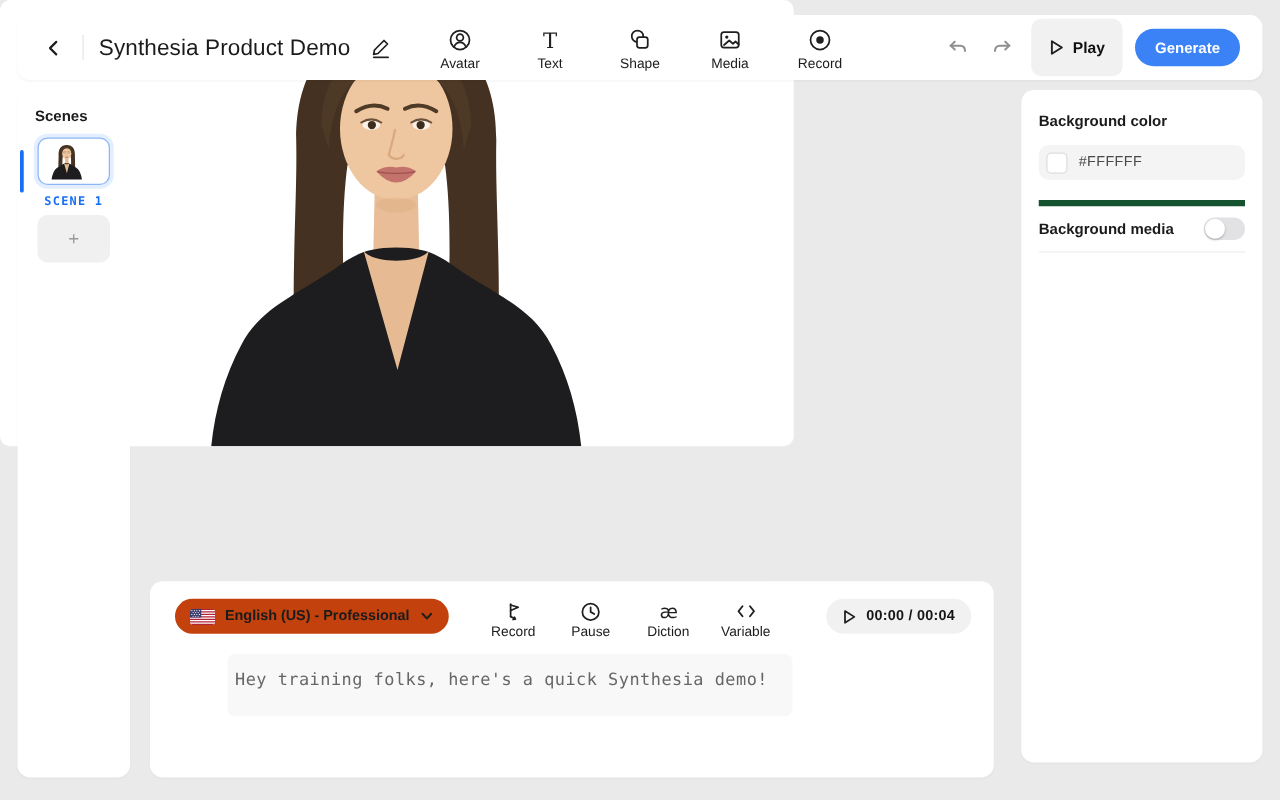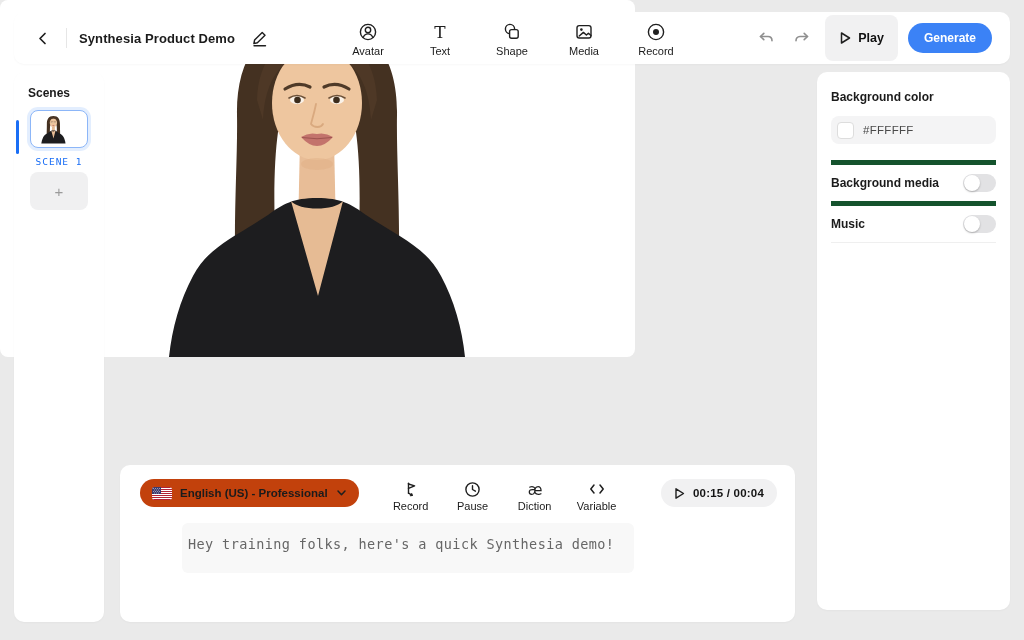--- a/index.html
+++ b/index.html
@@ -12,34 +12,34 @@
     color:#1b1b1b;
     -webkit-font-smoothing:antialiased;
   }
   .panel { background:#fff; border-radius:10px; position:absolute; box-shadow:0 1px 2px rgba(0,0,0,0.03); }
 
   
   .topbar { left:14px; top:12px; width:996px; height:52px; display:flex; align-items:center; padding:0 18px; }
   .topbar-left { display:flex; align-items:center; gap:12px; width:330px; }
   .icon-btn { background:none; border:none; cursor:pointer; display:flex; align-items:center; justify-content:center; padding:4px; }
   .vdiv { width:1px; height:20px; background:#e6e6e6; }
-  .doc-title { font-size:13px; font-weight:bold; letter-spacing:.1px;text-align:center; }
+  .doc-title { font-size:18px; font-weight:normal; letter-spacing:.1px;text-align:center; }
   .topbar-center { flex:1; display:flex; align-items:flex-start; justify-content:center; gap:28px; padding-top:2px; }
   .tool { background:none; border:none; cursor:pointer; display:flex; flex-direction:column; align-items:center; gap:3px; width:44px; }
   .tool-lbl { font-size:11px; color:#1b1b1b; }
   .topbar-right { display:flex; align-items:center; gap:10px; width:330px; justify-content:flex-end; }
   .btn-play { display:flex; align-items:center; gap:7px; background:#f1f1f2; border:none; border-radius:8px; height:46px; padding:0 14px; font-size:12.5px; font-weight:bold; color:#111; cursor:pointer; font-family:inherit; }
   .btn-generate { background:#3b82f6; color:#fff; border:none; border-radius:15px; height:30px; padding:0 16px; font-size:12px; font-weight:bold; cursor:pointer; font-family:inherit; }
 
   
   .scenes { left:14px; top:72px; width:90px; height:550px; padding:14px 0; }
   .scenes-title { font-size:12px; font-weight:bold; padding-left:14px; margin-bottom:18px; }
   .active-bar { position:absolute; left:2px; top:48px; width:3px; height:34px; background:#1a6ef5; border-radius:2px; }
   .scene-thumb { position:absolute; left:16px; top:38px; width:58px; height:38px; background:#fff; border:1.5px solid #8cb6f8; box-shadow:0 0 0 3px rgba(70,140,245,0.15); border-radius:8px; cursor:pointer; overflow:hidden; display:flex; align-items:flex-end; justify-content:center; }
-  .scene-label { position:absolute; left:8px; top:84px; width:74px; text-align:center; font-family:"DejaVu Sans Mono", monospace; font-size:9.5px; font-weight:normal; letter-spacing:1px; color:#1a6ef5; }
+  .scene-label { position:absolute; left:8px; top:84px; width:74px; text-align:center; font-family:"DejaVu Sans Mono", monospace; font-size:9.5px; font-weight:bold; letter-spacing:1px; color:#1a6ef5; }
   .add-scene { position:absolute; left:16px; top:100px; width:58px; height:38px; background:#f0f0f1; border:none; border-radius:8px; color:#9a9a9a; font-size:15px; cursor:pointer; }
 
   
   .canvas { left:143px; top:90px; width:635px; height:357px; border-radius:8px; background:#fff; overflow:hidden; cursor:pointer; }
   .canvas svg { display:block; width:100%; height:100%; }
 
   
   .script-panel { left:120px; top:465px; width:675px; height:157px; }
   .script-row { display:flex; align-items:flex-start; padding:14px 18px 0 20px; }
   .lang-pill { display:flex; align-items:center; gap:8px; background:#c2410c; border:none; border-radius:14px; height:28px; padding:0 12px; cursor:pointer; font-family:inherit; }
@@ -290,38 +290,34 @@
         <span class="stool-lbl">Variable</span>
       </button>
     </div>
 
     <div class="script-spacer"></div>
 
     <button class="time-pill">
       <svg class="ic-stroke" width="11" height="13" viewBox="0 0 11 13">
           <path d="M2 1.8 L9.5 6.5 L2 11.2 Z" stroke-width="1.4"></path>
         </svg>
-      <span class="time-text">00:15 / 00:04</span>
+      <span class="time-text">00:00 / 00:04</span>
     </button>
   </div>
 
   <div class="script-area">
     <div class="script-highlight"></div>
     <div class="script-text">Hey training folks, here's a quick Synthesia demo!</div>
   </div>
 </section>
 
 <aside class="panel right-panel">
   <div class="rp-title">Background color</div>
   <div class="color-input">
     <span class="swatch"></span>
     <span class="color-value">#FFFFFF</span>
   </div>
   <div class="rp-row">
     <span class="rp-row-label">Background media</span>
     <span class="toggle"></span>
   </div>
-  <div class="rp-row">
-    <span class="rp-row-label">Music</span>
-    <span class="toggle"></span>
-  </div>
   <div class="rp-end"></div>
 </aside>
 
 </body></html>

